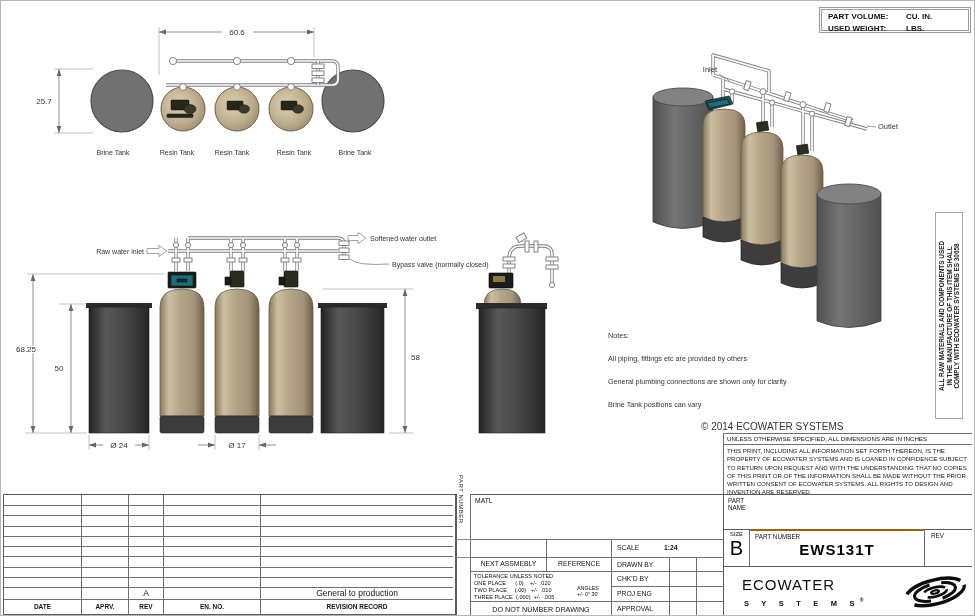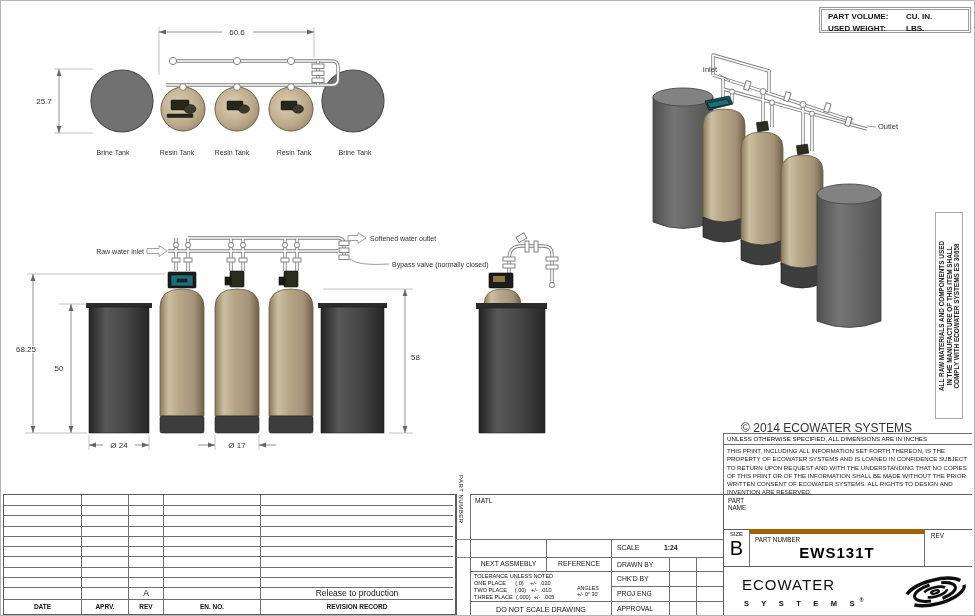--- a/index.html
+++ b/index.html
@@ -11,21 +11,21 @@
   .pre{white-space:pre;}
   
   #part-info{left:818px;top:6px;width:152px;height:26px;border:1px solid #9a9a9a;padding:1px;}
   #part-info .inner{border:1px solid #9a9a9a;width:100%;height:100%;padding:1px 0 0 6px;}
   #part-info .row{display:flex;font-size:8px;color:#111;line-height:12px;font-weight:600;}
   #part-info .k{width:78px;}
   
   #notes{left:607px;top:330px;width:300px;font-size:7.2px;color:#333;}
   #notes div{margin-bottom:14px;}
   
-  #copyright{left:700px;top:420px;width:251px;text-align:center;font-size:12px;color:#333;}
+  #copyright{left:700px;top:420px;width:251px;text-align:left;font-size:10px;color:#333;}
   
   #mat-strip{left:934px;top:211px;width:28px;height:207px;border:1px solid #a8a8a8;}
   #mat-strip .rot{position:absolute;left:50%;top:50%;width:204px;
      transform:translate(-50%,-50%) rotate(-90deg);text-align:center;
      font-size:6.4px;line-height:7.6px;color:#222;font-weight:600;}
   
   #disc{left:722px;top:432px;width:249px;height:61px;border-top:1px solid #6f6f6f;border-left:1px solid #6f6f6f;}
   #disc .l1{height:11px;border-bottom:1px solid #6f6f6f;font-size:6.2px;color:#111;padding:1px 0 0 3px;}
   #disc .l2{font-size:6.15px;line-height:8.3px;color:#222;padding:2px 2px 0 3px;}
   
@@ -323,20 +323,26 @@
         <span class="k">PART VOLUME:</span>
         <span>CU. IN.</span>
       </div>
       <div class="row">
         <span class="k">USED WEIGHT:</span>
         <span>LBS.</span>
       </div>
     </div>
   </div>
 
+  <div id="notes" class="abs">
+    <div>Notes:</div>
+    <div>All piping, fittings etc are provided by others</div>
+    <div>General plumbing connections are shown only for clarity</div>
+    <div>Brine Tank positions can vary</div>
+  </div>
 
   <div id="copyright" class="abs">© 2014 ECOWATER SYSTEMS</div>
 
   <div id="mat-strip" class="abs">
     <div class="rot">
       <div>ALL RAW MATERIALS AND COMPONENTS USED</div>
       <div>IN THE MANUFACTURE OF THIS ITEM SHALL</div>
       <div>COMPLY WITH ECOWATER SYSTEMS ES 30658</div>
     </div>
   </div>
@@ -389,21 +395,21 @@
       <div class="rc"></div>
       <div class="rc"></div>
       <div class="rc"></div>
       <div class="rc"></div>
       <div class="rc"></div>
       <div class="rc"></div>
       <div class="rc"></div>
       <div class="rc"></div>
       <div class="rc">A</div>
       <div class="rc"></div>
-      <div class="rc">Release to production</div>
+      <div class="rc">General to production</div>
       <div class="rc rh">DATE</div>
       <div class="rc rh">APRV.</div>
       <div class="rc rh">REV</div>
       <div class="rc rh">EN. NO.</div>
       <div class="rc rh">REVISION RECORD</div>
     </div>
 
   <div id="strip-pn" class="abs">
     <div class="rot">PART NUMBER</div>
   </div>
@@ -429,21 +435,21 @@
     <div class="pre">ONE PLACE      (.0)    +/-  .020</div>
     <div class="pre">TWO PLACE     (.00)   +/-  .010</div>
     <div class="pre">THREE PLACE  (.000)  +/-  .005</div>
     <div style="position:absolute;left:106px;top:14px;line-height:5.8px;font-size:5.4px">
       <div>ANGLES</div>
       <div>+/- 0° 30'</div>
     </div>
   </div>
 
   <div class="cell tbtxt" style="left:470px;top:600px;width:140px;height:14px;border-top:1px solid #6f6f6f;text-align:center;padding-top:2.5px;font-size:7.2px">
-    <span>DO NOT SCALE DRAWING</span>
+    <span>DO NOT NUMBER DRAWING</span>
   </div>
 
   <div class="cell tbtxt" style="left:610px;top:538px;width:112px;height:18px;border-top:1px solid #6f6f6f;border-left:1px solid #6f6f6f;padding:4px 0 0 5px">
     <span>SCALE</span>
     <span style="position:absolute;left:52px;top:4px;font-weight:700">1:24</span>
   </div>
   <div class="cell tbtxt" style="left:610px;top:556px;width:112px;height:14px;border-top:1px solid #6f6f6f;border-left:1px solid #6f6f6f;padding:2.5px 0 0 5px">
     <span>DRAWN BY</span>
   </div>
   <div class="cell tbtxt" style="left:610px;top:570px;width:112px;height:15px;border-top:1px solid #6f6f6f;border-left:1px solid #6f6f6f;padding:3px 0 0 5px">
@@ -458,21 +464,21 @@
   <div class="cell" style="left:668px;top:556px;width:1px;height:58px;border-left:1px solid #6f6f6f"></div>
   <div class="cell" style="left:695px;top:556px;width:1px;height:58px;border-left:1px solid #6f6f6f"></div>
 
   <div class="cell" style="left:722px;top:493px;width:249px;height:35px;border-top:1px solid #5c5c5c;border-left:1px solid #5c5c5c;font-size:6.3px;line-height:7px;color:#111;padding:2px 0 0 4px">
     <span style="display:inline-block;width:24px">PART NAME</span>
   </div>
   <div class="cell" style="left:722px;top:528px;width:26px;height:37px;border-top:1px solid #5c5c5c;border-left:1px solid #5c5c5c;text-align:center">
     <div style="font-size:5.8px;color:#111;padding-top:1px">SIZE</div>
     <div style="font-size:20px;font-weight:400;color:#000;line-height:22px">B</div>
   </div>
-  <div class="cell" style="left:748px;top:528px;width:175px;height:37px;border-top:5px solid #a16207;border-left:1px solid #6f6f6f">
+  <div class="cell" style="left:748px;top:528px;width:175px;height:37px;border-top:2px solid #a16207;border-left:1px solid #6f6f6f">
     <div style="font-size:6.3px;color:#111;padding:2px 0 0 5px">PART  NUMBER</div>
     <div style="font-size:15px;font-weight:700;letter-spacing:1px;color:#000;text-align:center;margin-top:1px">EWS131T</div>
   </div>
   <div class="cell" style="left:923px;top:528px;width:48px;height:37px;border-top:1px solid #5c5c5c;border-left:1px solid #6f6f6f;font-size:6.3px;color:#111;padding:2px 0 0 6px">
     <span>REV</span>
   </div>
 
   <div class="cell" style="left:722px;top:565px;width:249px;height:49px;border-top:1px solid #5c5c5c;border-left:1px solid #5c5c5c">
     <div id="logo-word" class="abs" style="left:18px;top:7px">
       <div class="l1">ECOWATER</div>

